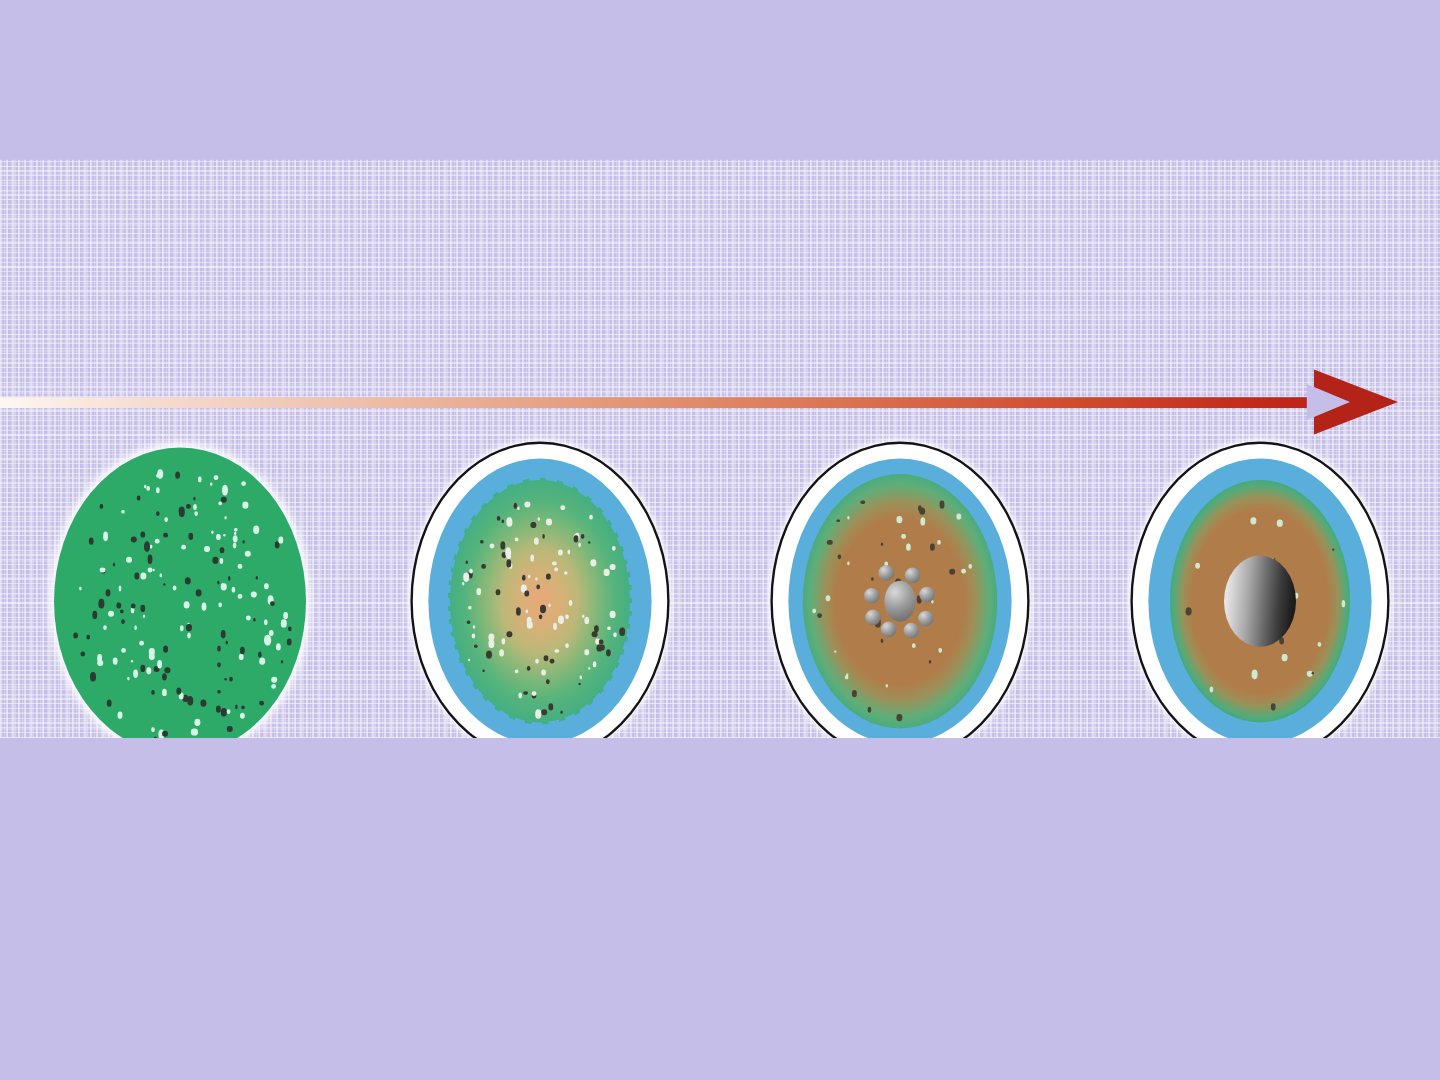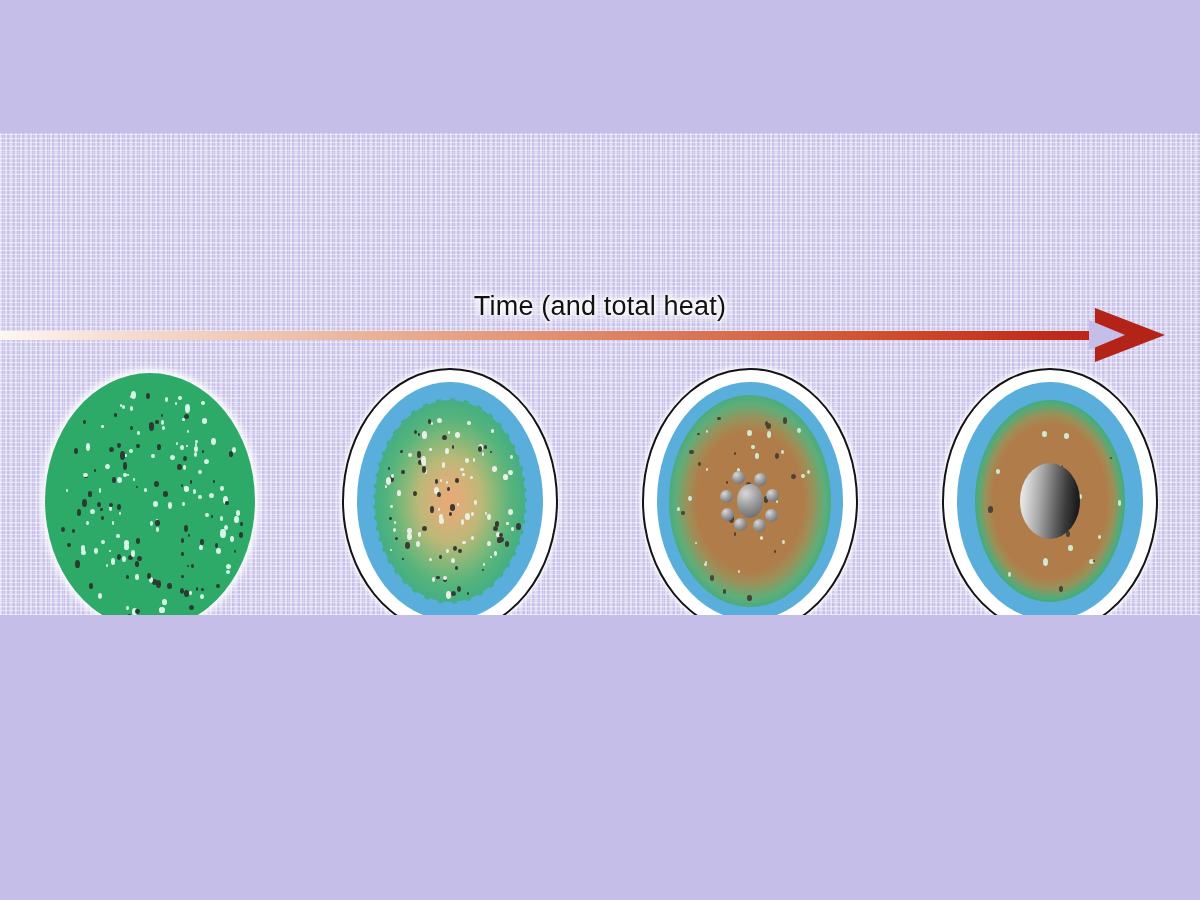--- a/index.html
+++ b/index.html
@@ -218,21 +218,20 @@
     pointer-events:none;
   }
 </style>
 </head>
 <body>
 
 <div id="figure-panel">
   <div id="panel-texture"></div>
   <div id="panel-texture" class="b"></div>
 
-  <div id="time-axis-label">Time (and total heat)</div>
 
   <div id="time-arrow">
     <div class="shaft"></div>
     <div class="head"></div>
     <div class="head-notch"></div>
   </div>
 
   <div id="stages">
 
     <div class="stage">

